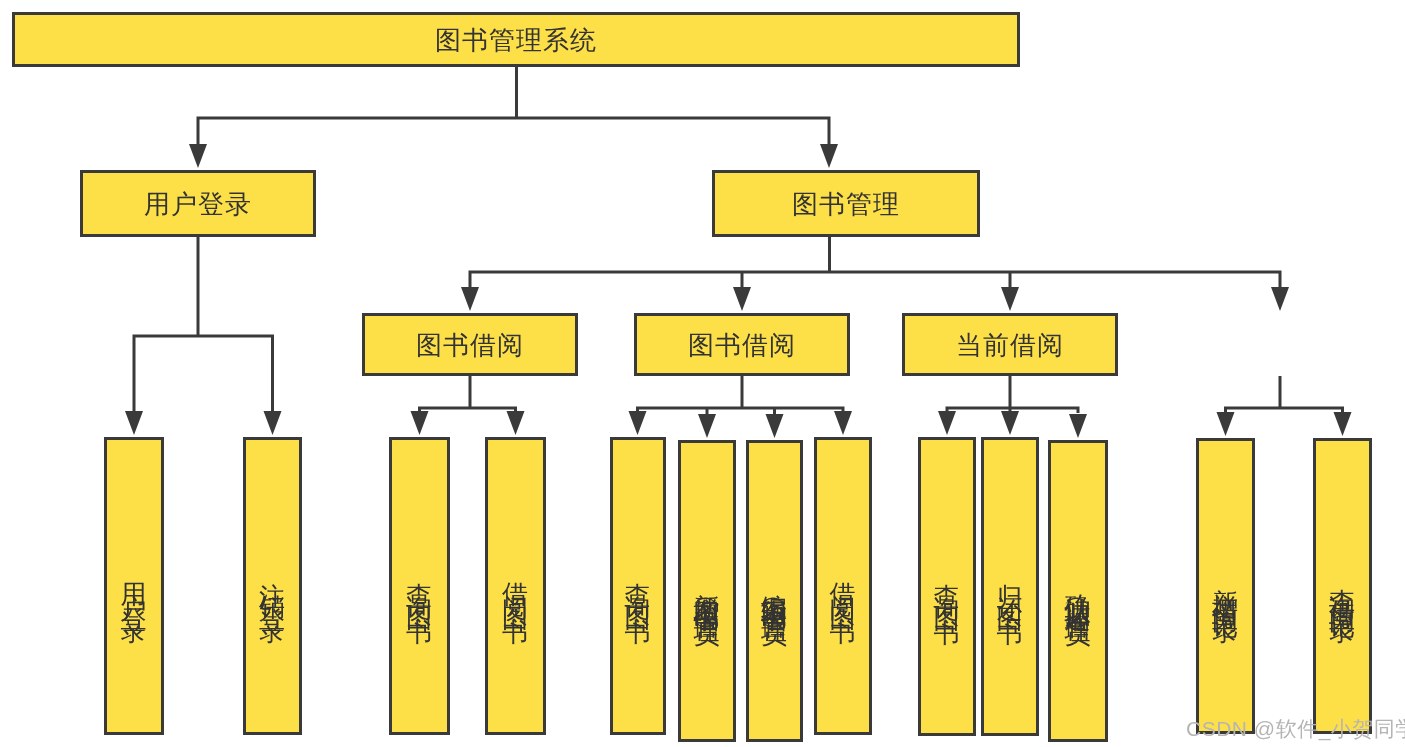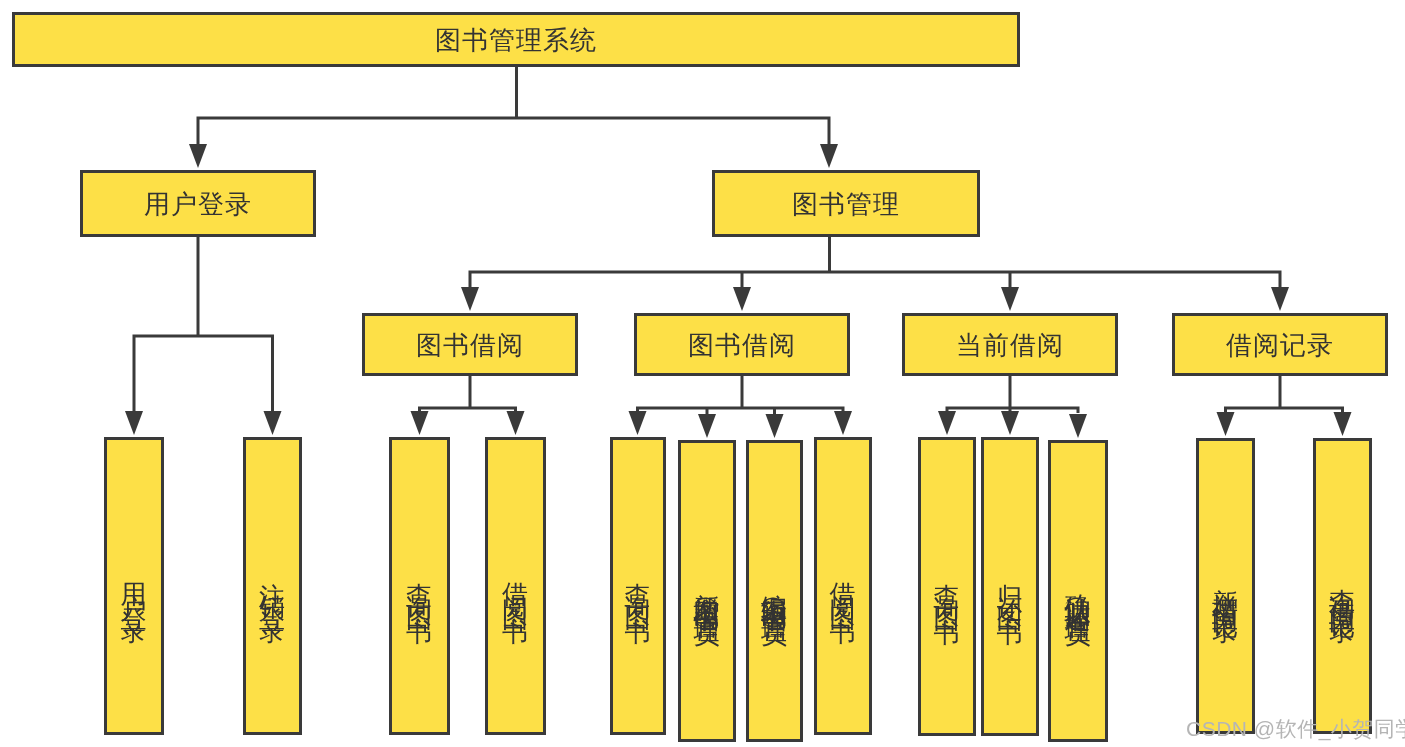--- a/index.html
+++ b/index.html
@@ -130,21 +130,20 @@
   </svg>
 
   <div class="node n-root">图书管理系统</div>
 
   <div class="node n-l2a">用户登录</div>
   <div class="node n-l2b">图书管理</div>
 
   <div class="node n-l3a">图书借阅</div>
   <div class="node n-l3c">当前借阅</div>
   <div class="node n-l3b">图书借阅</div>
-  <div class="node n-l3d">借阅记录</div>
 
   <div class="node vnode ls-4 n-v1">用户登录</div>
   <div class="node vnode ls-4 n-v2">注销登录</div>
 
   <div class="node vnode ls-4 n-v3">查询图书</div>
   <div class="node vnode ls-4 n-v4">借阅图书</div>
 
   <div class="node vnode ls-4 n-v5">查询图书</div>
   <div class="node vnode ls-9 n-v6">新增图书（管理员）</div>
   <div class="node vnode ls-9 n-v7">编辑图书（管理员）</div>

